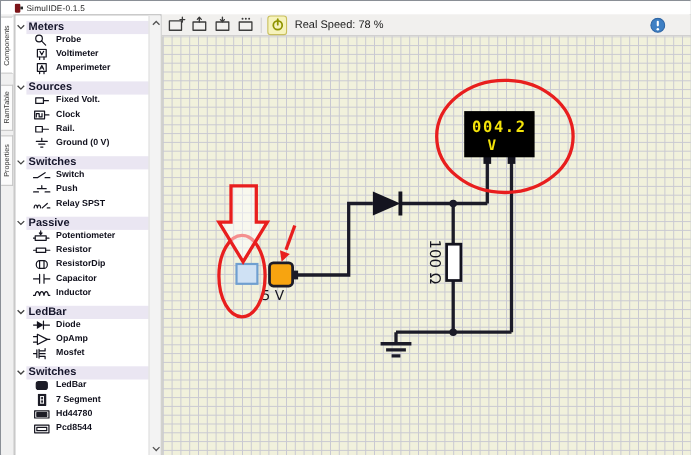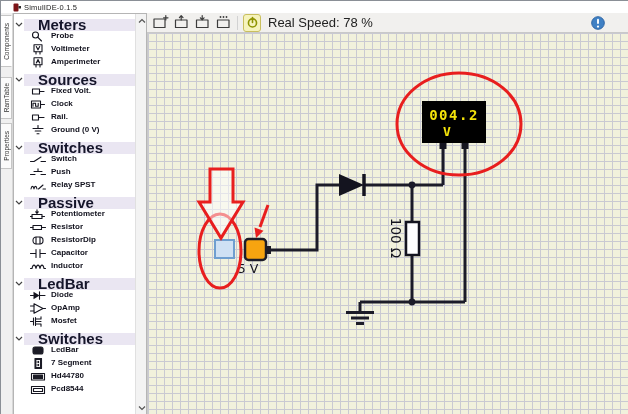--- a/index.html
+++ b/index.html
@@ -19,21 +19,21 @@
   .vtab span{writing-mode:vertical-rl;transform:rotate(180deg);font-size:6.5px;color:#333;white-space:nowrap;}
   .vtab.active{background:#ffffff;border-right:1px solid #ffffff;}
 
   
   .sidebar{position:absolute;left:12px;top:12px;width:134px;height:402px;background:#ffffff;
            border:1px solid #b5b5b5;box-sizing:border-box;overflow:hidden;}
   .sb-content{position:absolute;left:0;top:1px;width:122px;}
   .sb-header{height:13px;margin-top:3px;display:flex;align-items:center;}
   .sb-header .chev{width:10px;display:flex;justify-content:center;flex:none;}
   .sb-header .band{flex:1;background:#eae6f2;height:12px;display:flex;align-items:center;}
-  .sb-header .band b{font-size:15px;color:#15152a;padding-left:14px;}
+  .sb-header .band b{font-size:10px;color:#15152a;padding-left:2px;}
   .sb-item{height:13px;display:flex;align-items:flex-start;padding-left:16px;gap:5px;}
   .sb-item .lbl{font-size:8px;font-weight:bold;color:#10101c;white-space:nowrap;}
   .ic{width:16px;height:11px;flex:none;}
   .ic *{stroke:#14141f;fill:none;stroke-width:1.1;stroke-linecap:round;stroke-linejoin:round;}
   .ic .fl{fill:#14141f !important;stroke:none !important;}
   .ic .fld{fill:#1c1c26 !important;stroke:#1c1c26 !important;}
   .ic .wh{stroke:#ffffff !important;stroke-width:.9 !important;}
   
   .sb-scroll{position:absolute;right:0;top:0;width:11px;height:100%;background:#f3f3f3;border-left:1px solid #e0e0e0;box-sizing:border-box;}
   .sb-arrow{position:absolute;left:1px;width:9px;height:9px;display:flex;align-items:center;justify-content:center;}
@@ -42,21 +42,21 @@
   
   .toolbar{position:absolute;left:146px;top:12px;width:482px;height:20px;background:#f1f0ee;
            border-bottom:1px solid #c9c9c9;box-sizing:border-box;display:flex;align-items:center;gap:3px;padding-left:4px;}
   .tbtn{width:18px;height:18px;display:flex;align-items:center;justify-content:center;border-radius:2px;}
   .tbi *{stroke:#3c3c3c;fill:none;stroke-width:1.2;stroke-linecap:round;stroke-linejoin:round;}
   .tbi .fl{fill:#3c3c3c !important;stroke:none !important;}
   .sep{width:1px;height:14px;background:#d2d2d2;margin:0 2px;}
   .power{width:18px;height:18px;background:#f6f3bc;border:1px solid #c9bf5e;border-radius:3px;
          display:flex;align-items:center;justify-content:center;box-sizing:border-box;}
   .power svg *{stroke:#8f9400;fill:none;stroke-width:1.8;stroke-linecap:round;}
-  .speed{font-size:13px;color:#222;margin-left:4px;}
+  .speed{font-size:10px;color:#222;margin-left:4px;}
   .info{margin-left:auto;margin-right:24px;display:flex;align-items:center;}
 
   
   .canvas{position:absolute;left:146px;top:32px;width:482px;height:382px;
           background-color:#f1f1dc;
           background-image:linear-gradient(to right,#c9c9d2 1px,transparent 1px),
                            linear-gradient(to bottom,#c9c9d2 1px,transparent 1px);
           background-size:8px 8px;border-left:1px solid #c9c9c9;box-sizing:border-box;}
   .canvas svg.scene{position:absolute;left:0;top:0;}
   .wire{stroke:#1b1b28;stroke-width:3;fill:none;}

